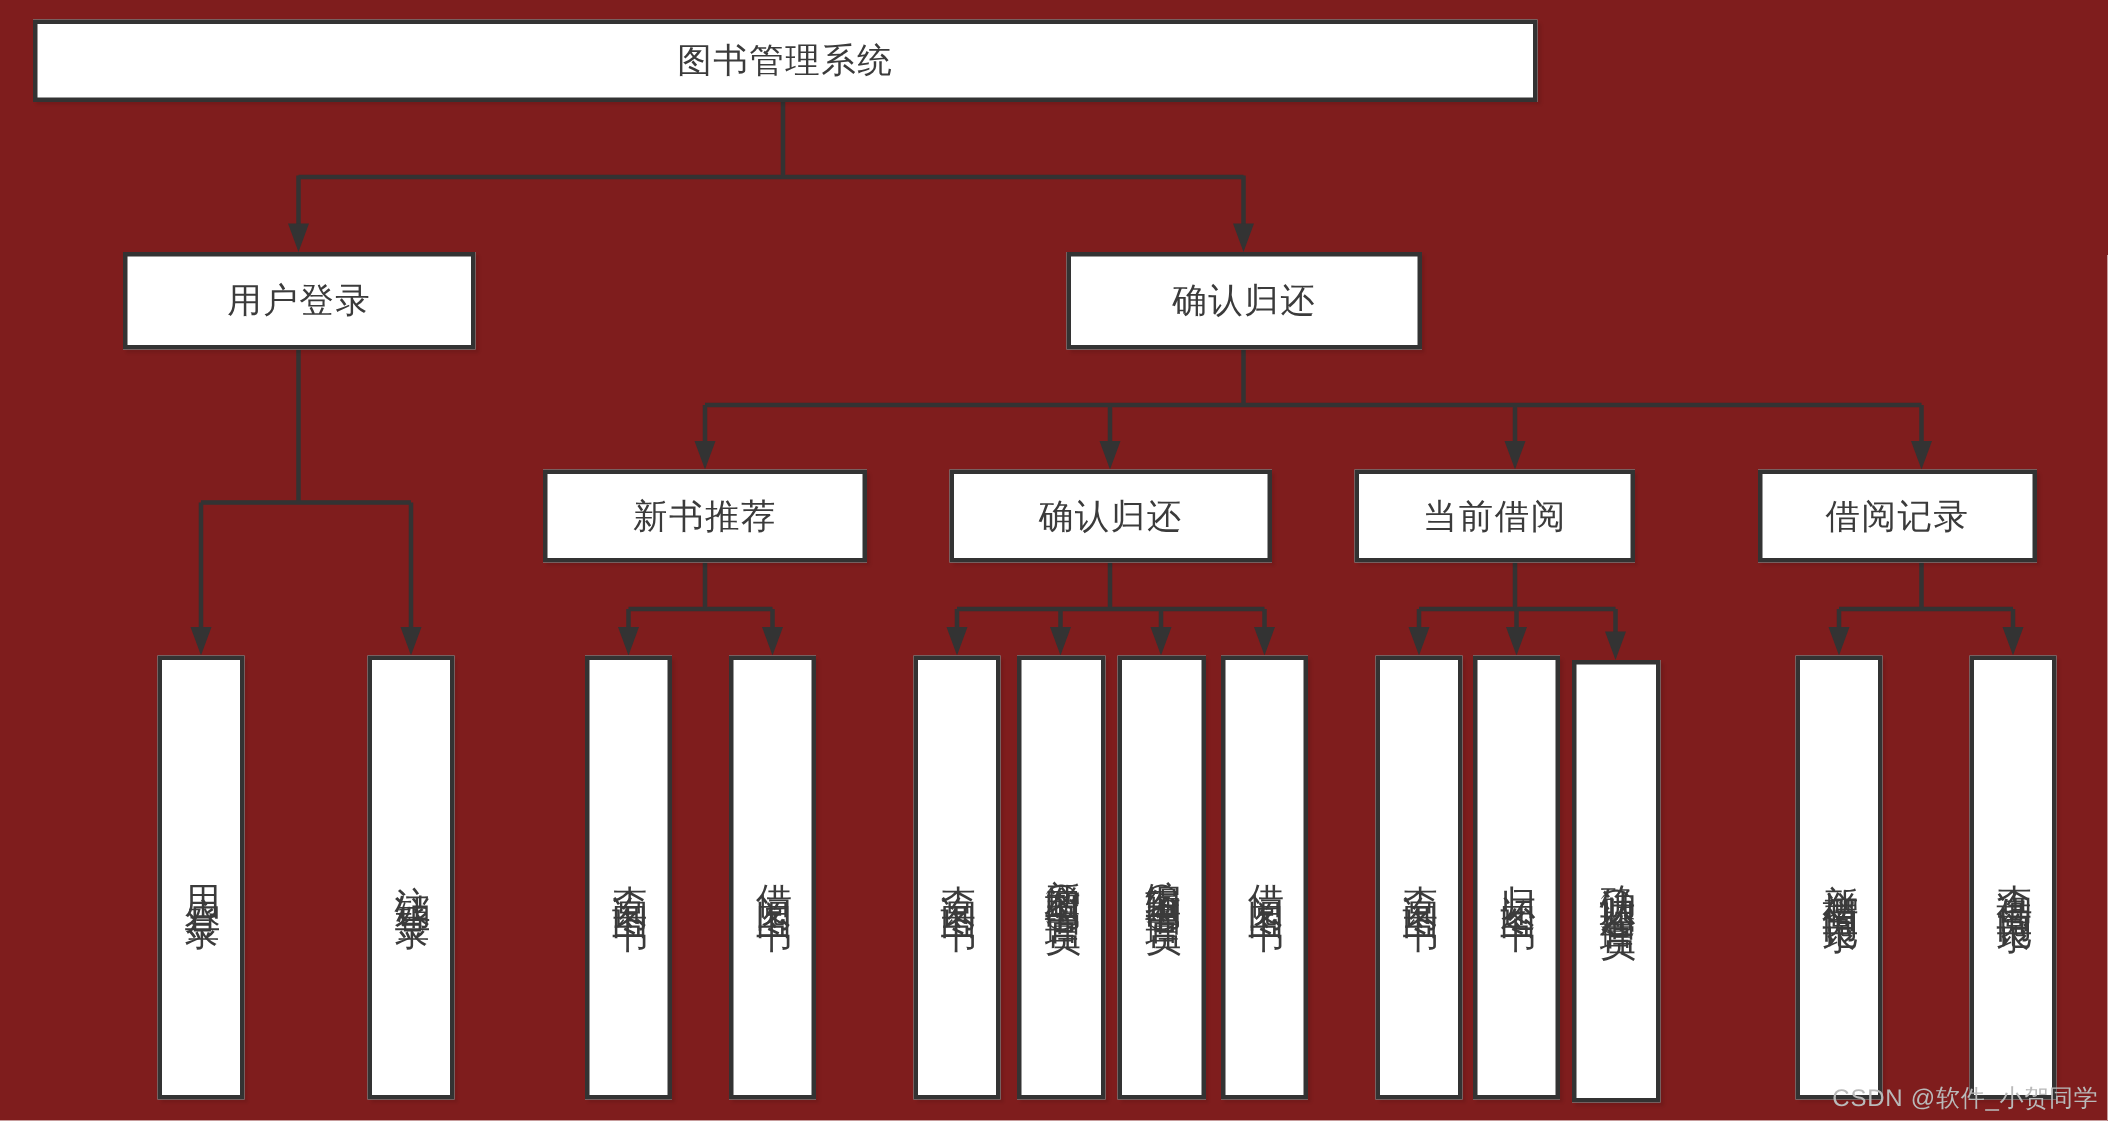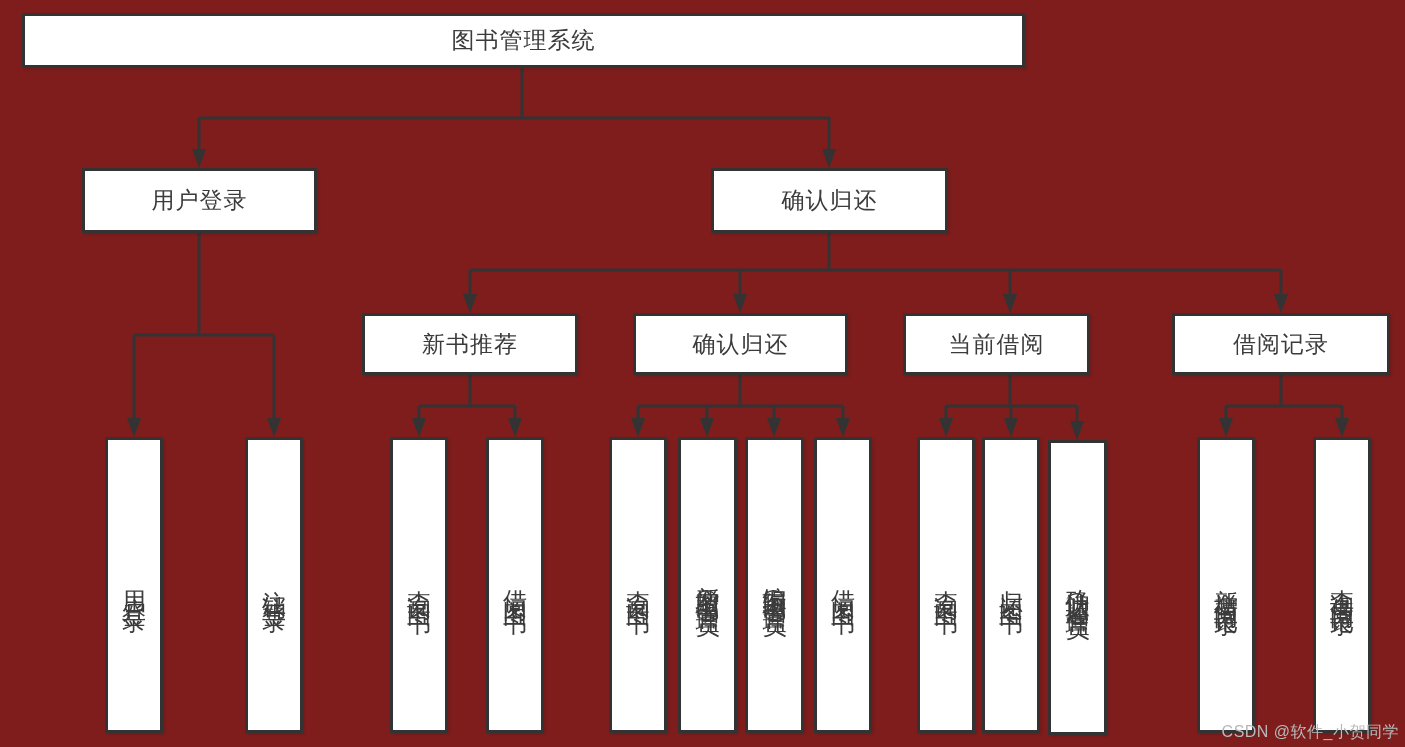--- a/index.html
+++ b/index.html
@@ -34,21 +34,21 @@
     text-align: center;
   }
   .h-box { font-size: 23px; letter-spacing: 1px; }
   .root-box  { left: 22px;  top: 13px;  width: 1003px; height: 55px; }
   .lvl2-a    { left: 82px;  top: 168px; width: 235px;  height: 65px; }
   .lvl2-b    { left: 711px; top: 168px; width: 237px;  height: 65px; }
   .lvl3      { top: 313px; height: 62px; }
   .lvl3-a    { left: 362px;  width: 216px; }
   .lvl3-b    { left: 633px;  width: 215px; }
   .lvl3-c    { left: 903px;  width: 187px; }
-  .lvl3-d    { left: 1172px; width: 218px; }
+  .lvl3-d    { left: 1172px; width: 186px; }
   .leaf {
     top: 437px;
     width: 58px;
     height: 296px;
     font-size: 24px;
     writing-mode: vertical-rl;
     letter-spacing: 7px;
     line-height: 1;
   }
   .leaf-1  { left: 105px; }

